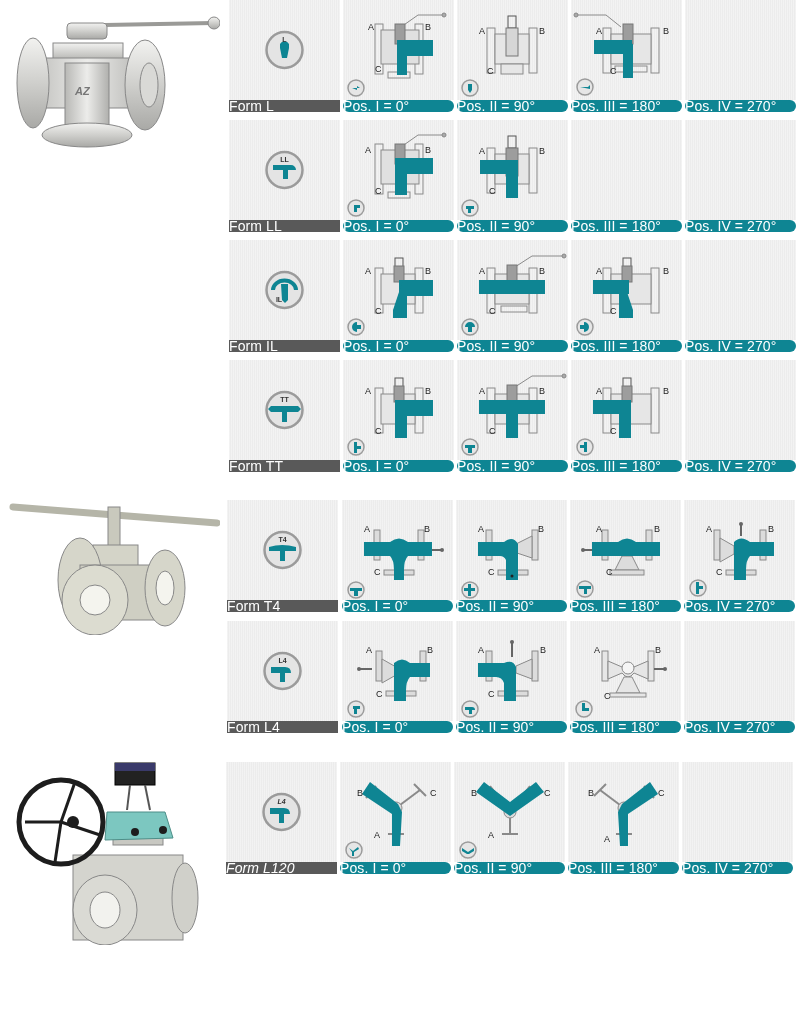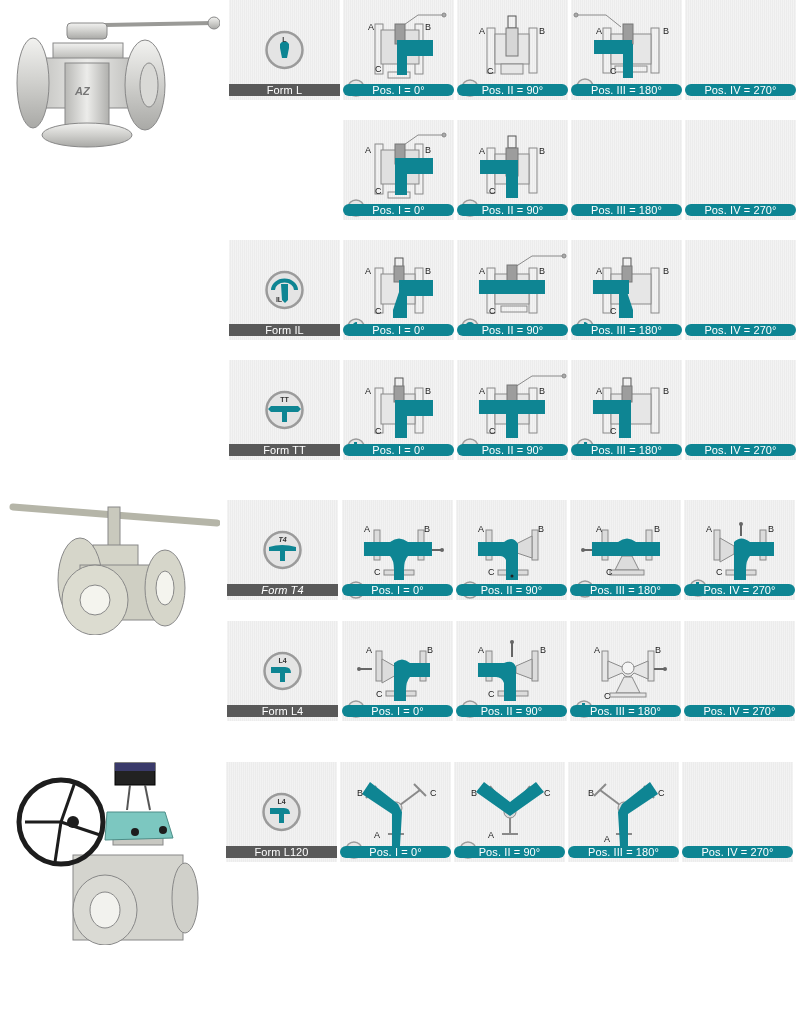--- a/index.html
+++ b/index.html
@@ -8,22 +8,22 @@
 
   .product { position: absolute; }
   .row { position: absolute; left: 0; width: 796px; height: 112px; }
   .tile { position: absolute; top: 0; width: 111px; height: 112px; }
   .tile .panel {
     position: absolute; left: 0; top: 0; width: 111px; height: 100px;
     background-color: #ececec;
     background-image: repeating-linear-gradient(90deg, rgba(255,255,255,0.35) 0 1px, rgba(0,0,0,0) 1px 2px);
   }
   .tile .label {
-    position: absolute; left: 0; top: 84px; width: 111px; height: 12px;
-    color: #ffffff; font-size: 11px; line-height: 12px; text-align: center;
+    position: absolute; left: 0; top: 100px; width: 111px; height: 12px;
+    color: #ffffff; font-size: 14px; line-height: 12px; 
     white-space: nowrap; letter-spacing: 0.1px;
   }
   .tile.form .label { background: #595959; }
   .tile.pos .label { background: #0e8593; border-radius: 6px; }
   .tile svg { position: absolute; left: 0; top: 0; }
   .port { font-size: 9px; fill: #222; font-family: "Liberation Sans", sans-serif; }
 </style>
 </head>
 <body>
 
@@ -165,20 +165,29 @@
     </svg>
     <div class="label">Pos. III = 180°</div>
   </div>
   <div class="tile pos" style="left:685px;">
     <div class="panel"></div>
     <div class="label">Pos. IV = 270°</div>
   </div>
 </div>
 
 <div class="row" style="top:120px;">
+  <div class="tile form" style="left:229px;">
+    <div class="panel"></div>
+    <svg width="111" height="100">
+      <circle cx="55.5" cy="50" r="18" fill="#e4e4e4" stroke="#9b9b9b" stroke-width="2.5"></circle>
+      <path d="M44 45 h18 a5 5 0 0 1 5 5 v0 h-8 v9 h-5 v-9 h-10 z" fill="#0e8593"></path>
+      <text x="55.5" y="42" text-anchor="middle" font-size="7" font-weight="bold" fill="#333">LL</text>
+    </svg>
+    <div class="label">Form  LL</div>
+  </div>
   <div class="tile pos" style="left:343px;">
     <div class="panel"></div>
     <svg width="111" height="100">
       <g fill="none" stroke="#8a8a8a" stroke-width="1">
           <rect x="32" y="24" width="8" height="50"></rect>
           <rect x="72" y="24" width="8" height="50"></rect>
           <rect x="38" y="30" width="38" height="34" fill="#e0e0e0"></rect>
           <rect x="45" y="72" width="22" height="6"></rect>
         </g>
       <path d="M 58 27 L 75 15 L 101 15" stroke="#8a8a8a" fill="none"></path>
@@ -373,21 +382,21 @@
     </svg>
     <div class="label">Pos. III = 180°</div>
   </div>
   <div class="tile pos" style="left:685px;">
     <div class="panel"></div>
     <div class="label">Pos. IV = 270°</div>
   </div>
 </div>
 
 <div class="row" style="top:500px;">
-  <div class="tile form" style="left:227px;font-style:italic;">
+  <div class="tile form" style="left:227px;">
     <div class="panel"></div>
     <svg width="111" height="100">
       <circle cx="55.5" cy="50" r="18" fill="#e4e4e4" stroke="#9b9b9b" stroke-width="2.5"></circle>
       <path d="M42 47 q13 -4 27 0 v4 h-11 v10 h-5 v-10 h-11 z" fill="#0e8593"></path>
       <text x="55.5" y="42" text-anchor="middle" font-size="7" font-weight="bold" fill="#333">T4</text>
     </svg>
     <div class="label">Form  T4</div>
   </div>
   <div class="tile pos" style="left:342px;">
     <div class="panel"></div>
@@ -540,21 +549,21 @@
     </svg>
     <div class="label">Pos. III = 180°</div>
   </div>
   <div class="tile pos" style="left:684px;">
     <div class="panel"></div>
     <div class="label">Pos. IV = 270°</div>
   </div>
 </div>
 
 <div class="row" style="top:762px;">
-  <div class="tile form" style="left:226px;">
+  <div class="tile form" style="left:226px;font-style:italic;">
     <div class="panel"></div>
     <svg width="111" height="100">
       <circle cx="55.5" cy="50" r="18" fill="#e4e4e4" stroke="#9b9b9b" stroke-width="2.5"></circle>
       <path d="M44 46 h14 q6 0 6 6 h-6 v9 h-5 v-9 h-9 z" fill="#0e8593"></path>
       <text x="55.5" y="42" text-anchor="middle" font-size="7" font-weight="bold" fill="#333">L4</text>
     </svg>
     <div class="label">Form  L120</div>
   </div>
   <div class="tile pos" style="left:340px;">
     <div class="panel"></div>

